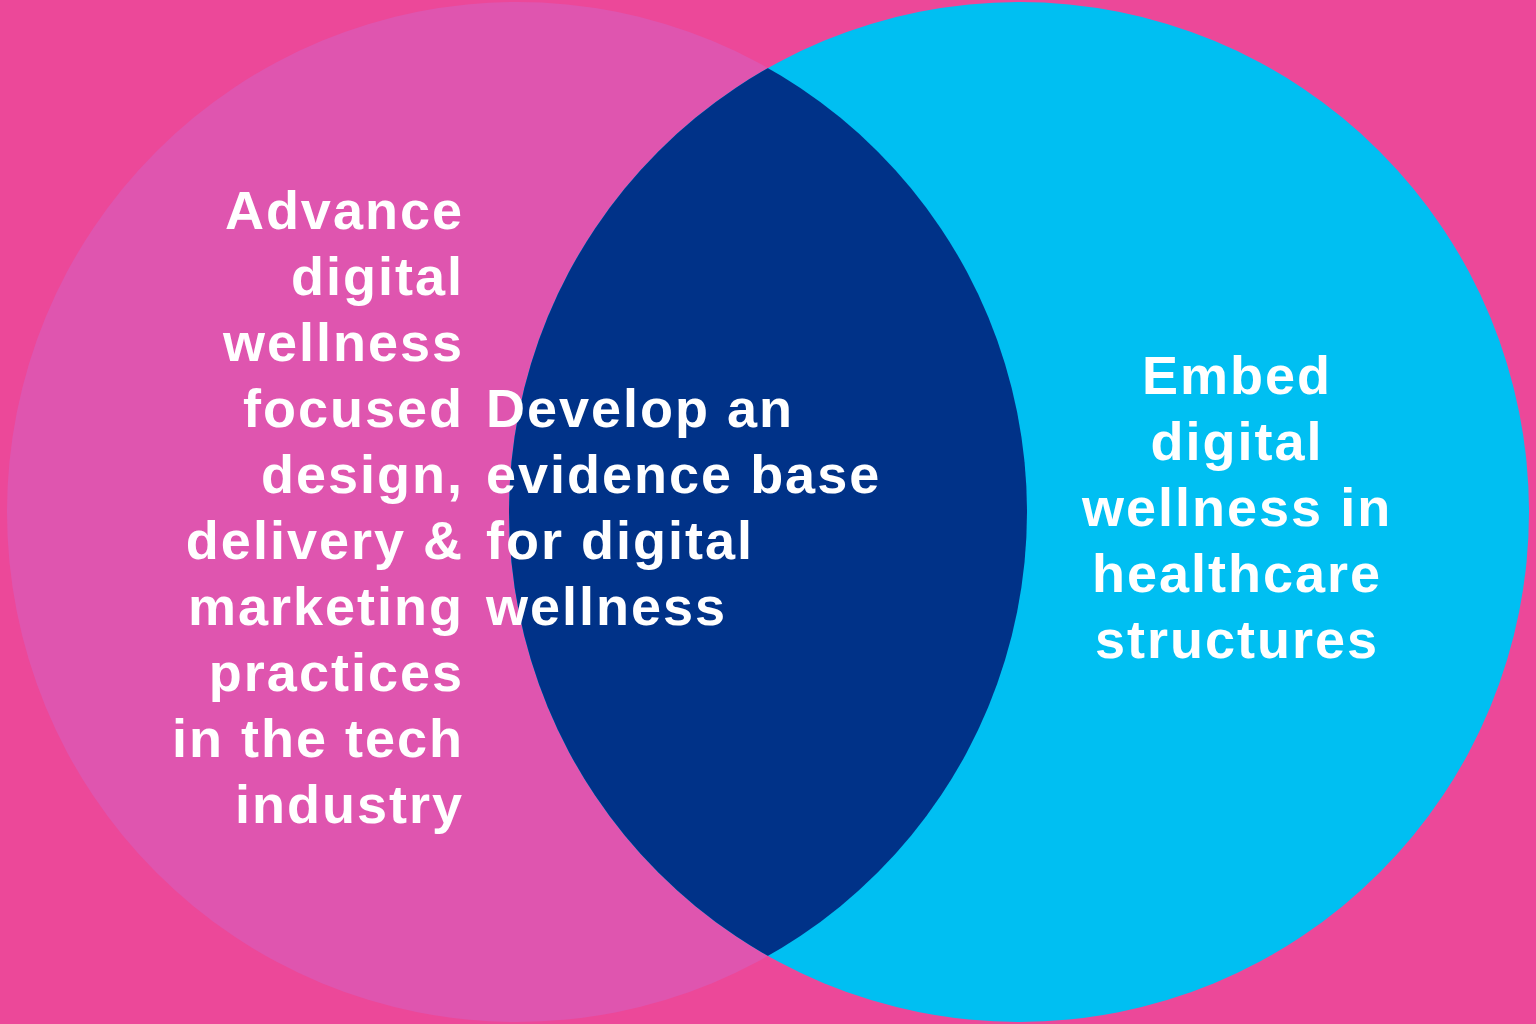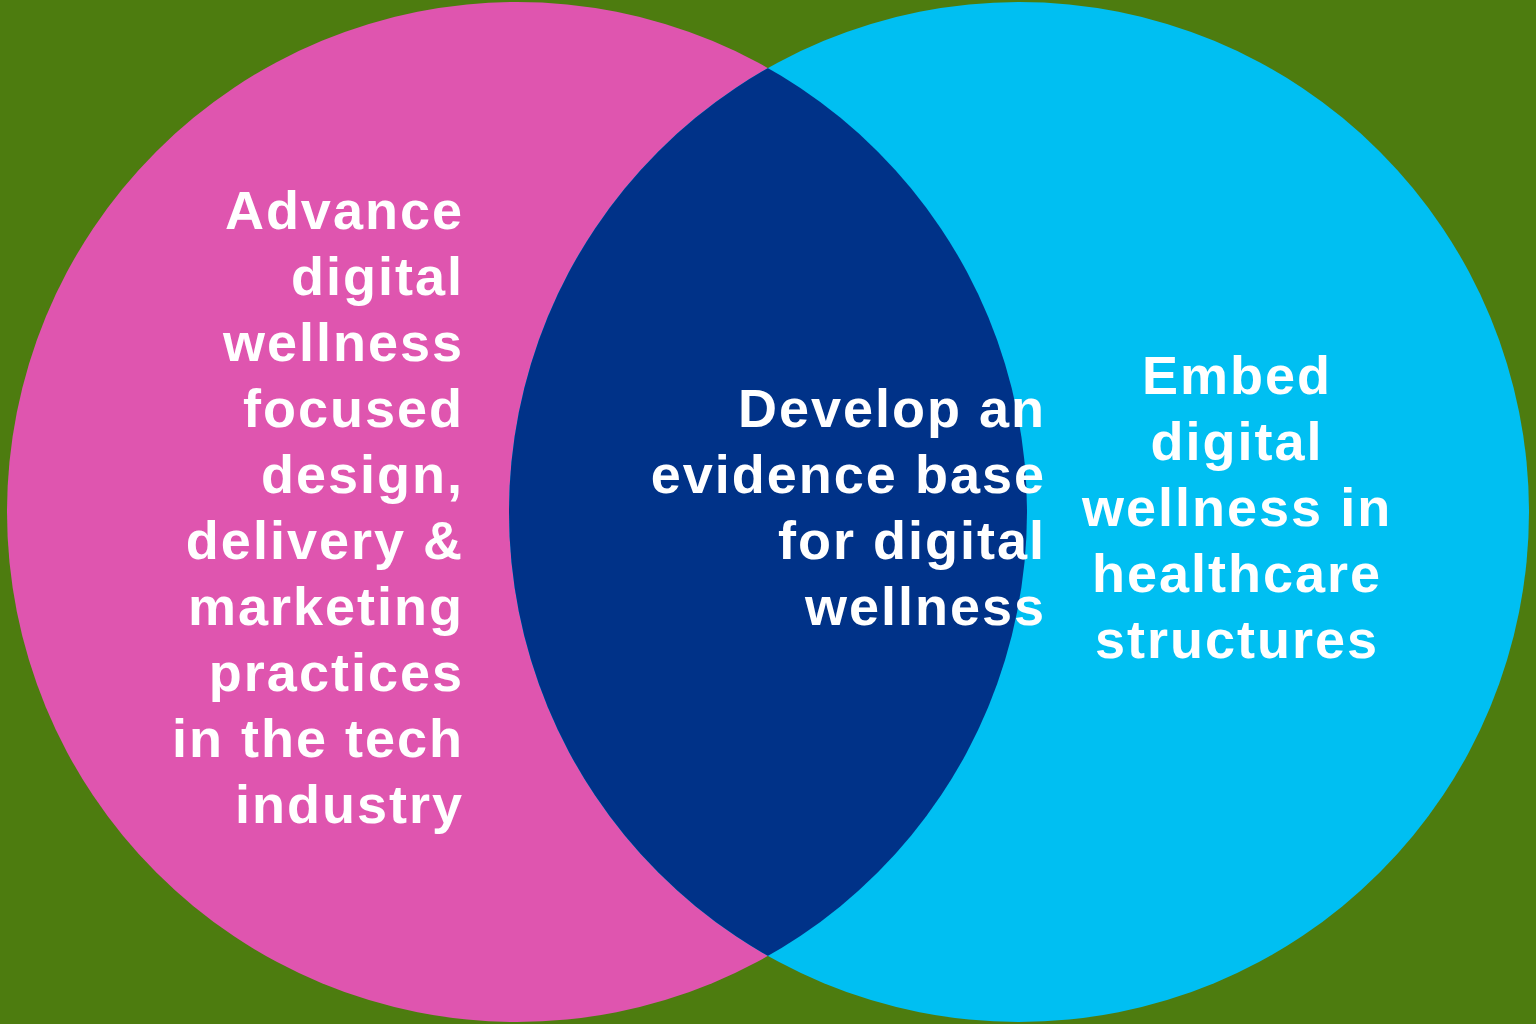--- a/index.html
+++ b/index.html
@@ -5,21 +5,21 @@
   html, body {
     margin: 0;
     padding: 0;
     background: #000000;
   }
   .stage {
     position: relative;
     width: 1536px;
     height: 1024px;
     overflow: hidden;
-    background: #4d7c0f;
+    background: #ec4899;
     font-family: "Liberation Sans", "DejaVu Sans", sans-serif;
   }
   .venn-svg {
     position: absolute;
     left: 0;
     top: 0;
     display: block;
   }
   .label {
     position: absolute;
@@ -32,21 +32,21 @@
   }
   .label-left {
     top: 177px;
     right: 1072px;
     text-align: right;
   }
   .label-center {
     top: 375px;
     left: 766px;
     transform: translateX(-50%);
-    text-align: right;
+    text-align: left;
     width: 560px;
     margin-left: 0;
     left: 486px;
     transform: none;
   }
   .label-right {
     top: 342px;
     left: 1082px;
     text-align: center;
   }

